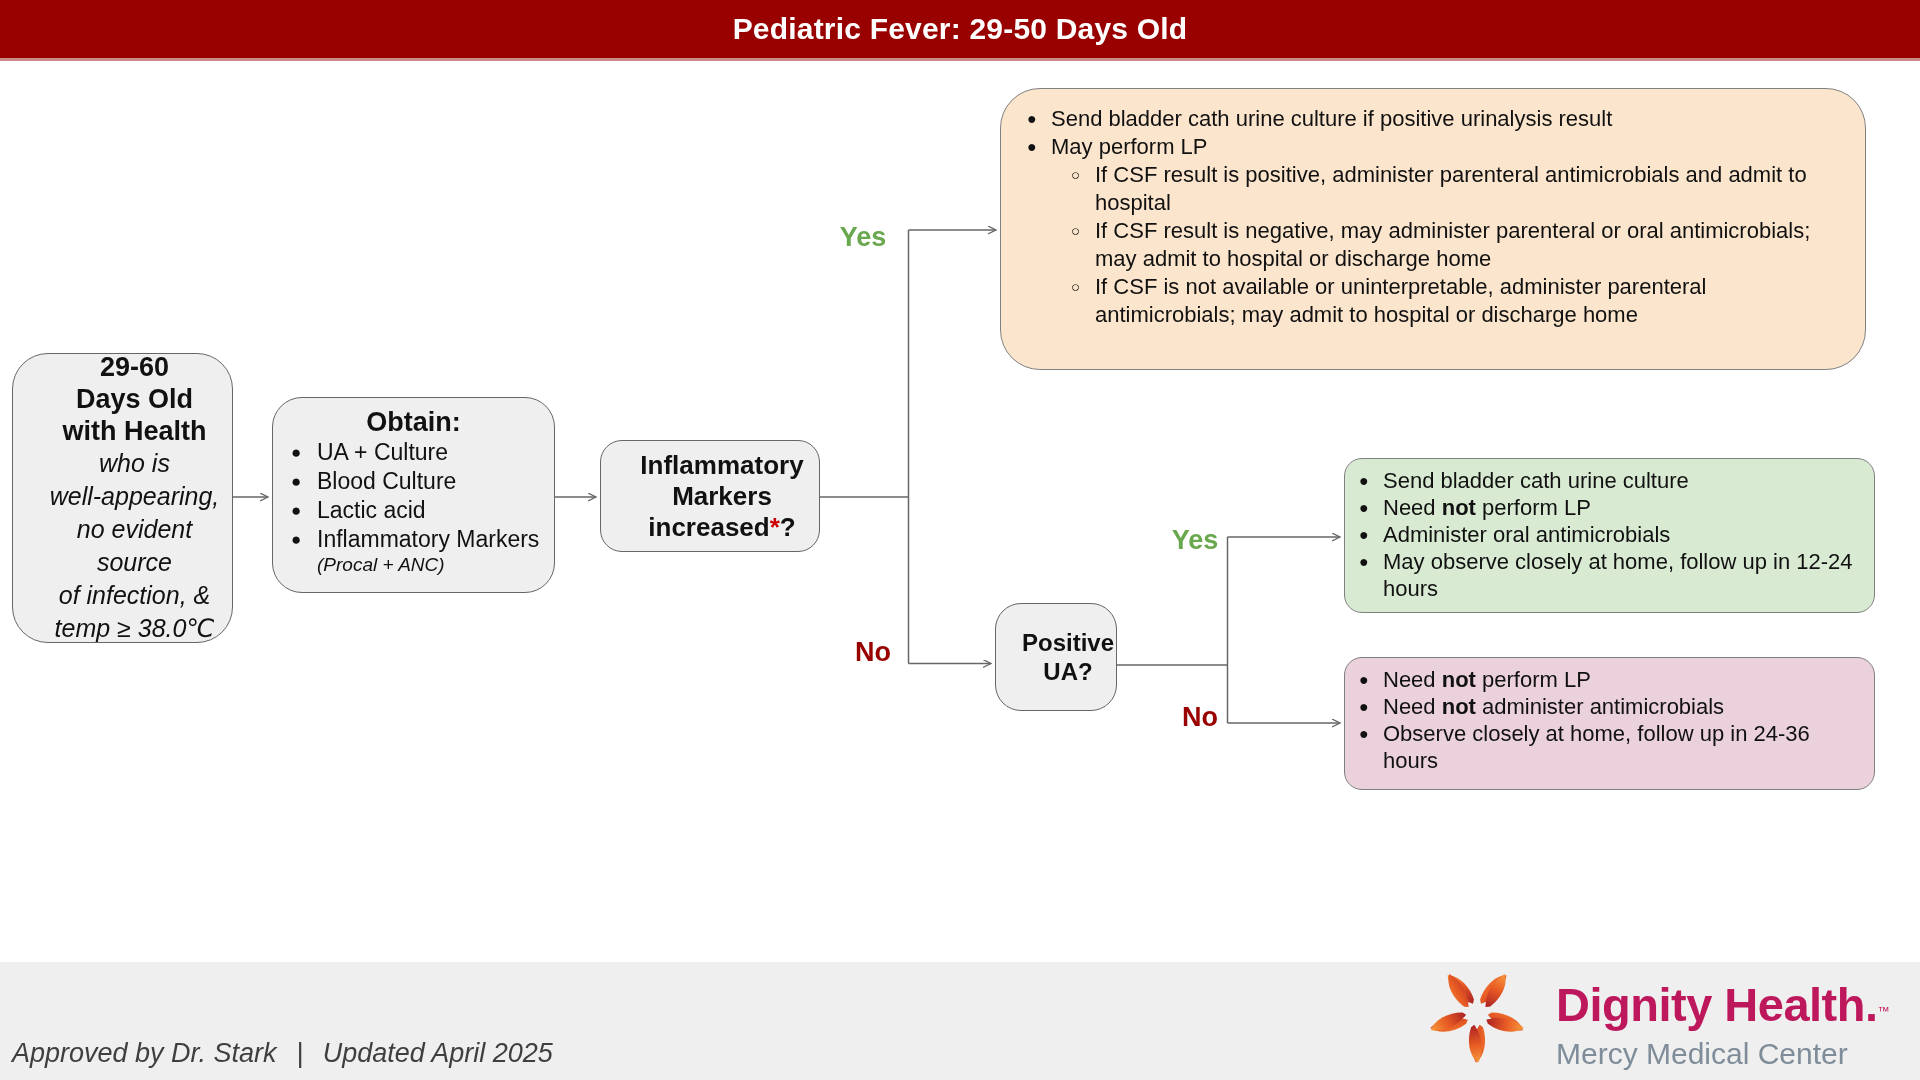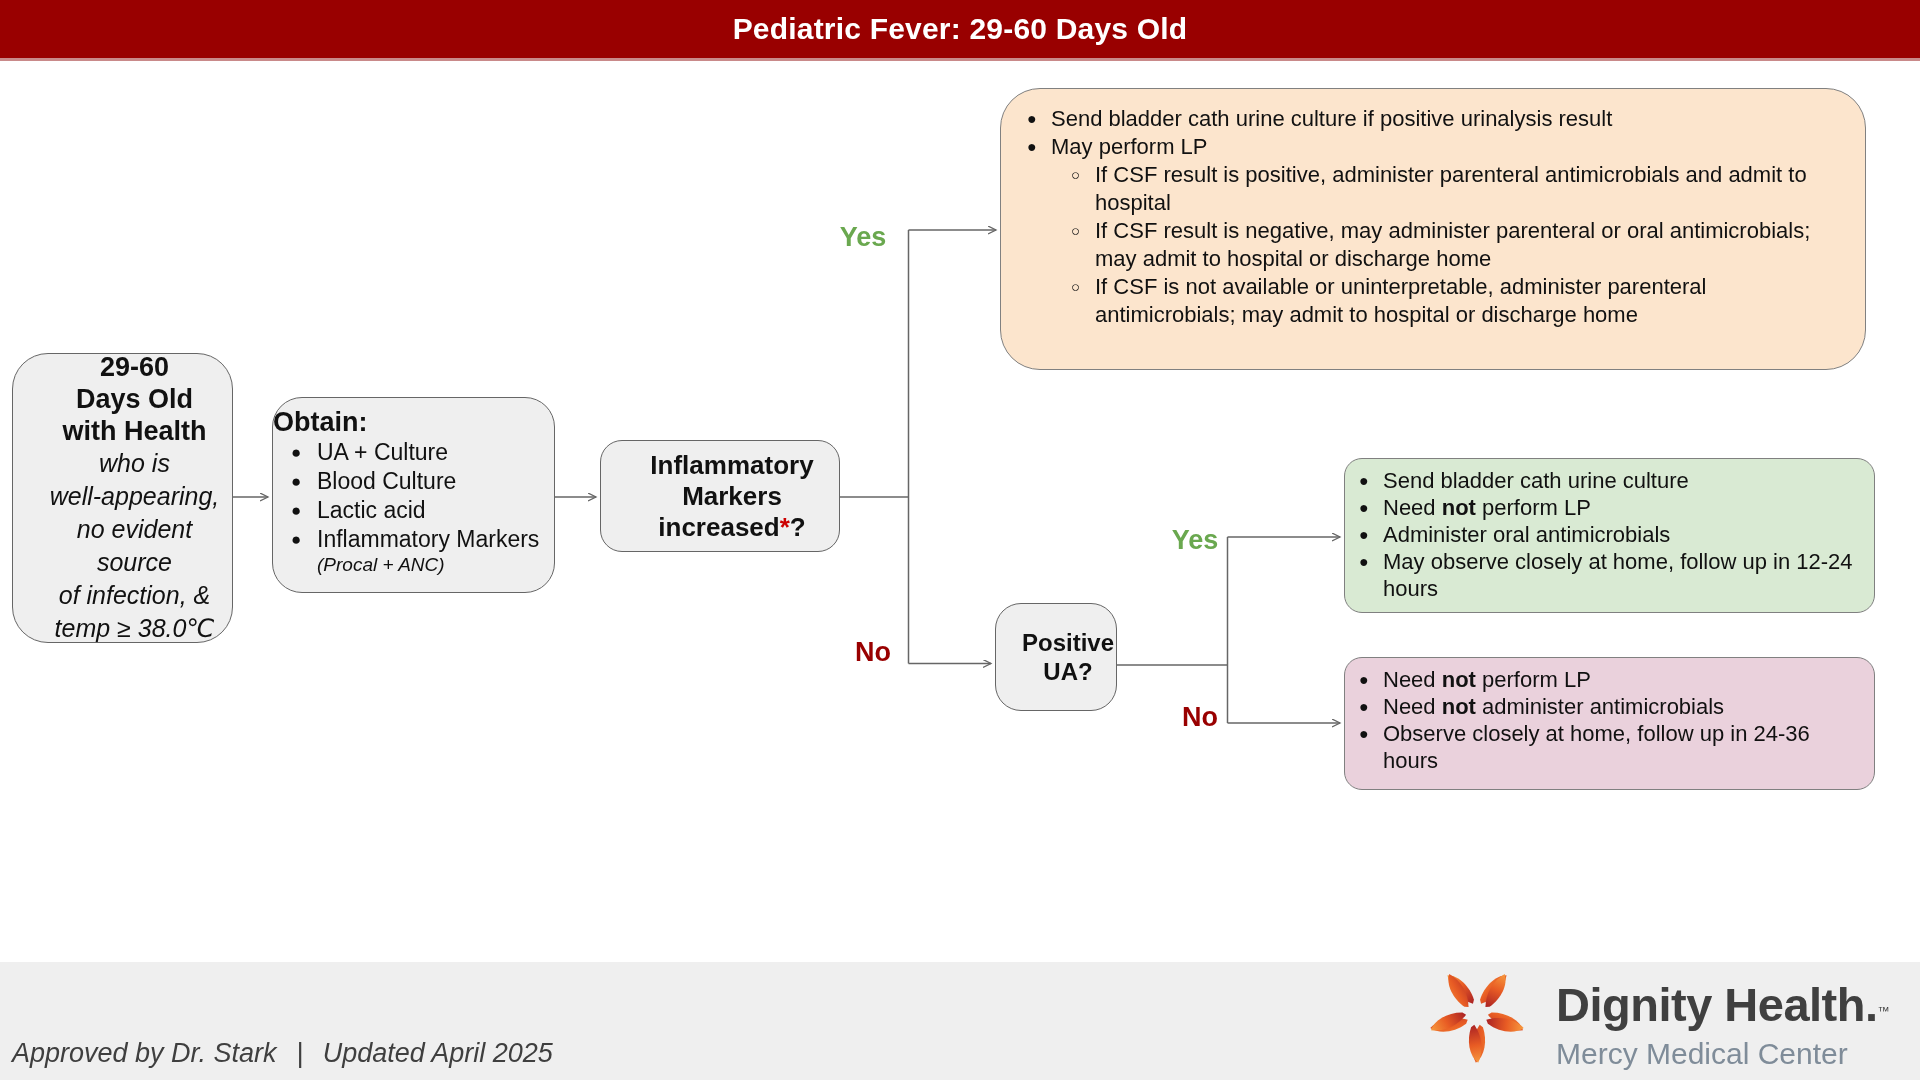--- a/index.html
+++ b/index.html
@@ -16,26 +16,26 @@
   .node{position:absolute;background:var(--node_fill,#efefef);border:1.5px solid #666;
         box-sizing:border-box;padding-left:24px;}
   .outcome{position:absolute;border:1.5px solid #808080;box-sizing:border-box;}
 
   .start{left:12px;top:353px;width:221px;height:290px;border-radius:36px;
          display:flex;flex-direction:column;align-items:center;justify-content:center;text-align:center;}
   .start .t{font-size:27px;font-weight:700;line-height:32px;}
   .start .s{font-size:25px;font-style:italic;line-height:33px;}
 
   .obtain{left:272px;top:397px;width:283px;height:196px;border-radius:30px;padding:8px 0 0 0;}
-  .obtain .ttl{text-align:left;font-size:27px;font-weight:700;line-height:32px;}
+  .obtain .ttl{text-align:center;font-size:27px;font-weight:700;line-height:32px;}
   .obtain .brow{display:flex;margin-left:18px;font-size:23px;line-height:29px;}
   .obtain .mk{width:26px;flex-shrink:0;font-size:17px;line-height:29px;}
   .obtain .note{margin-left:44px;font-size:19px;font-style:italic;line-height:22px;}
 
-  .dec1{left:600px;top:440px;width:240px;height:112px;border-radius:22px;
+  .dec1{left:600px;top:440px;width:220px;height:112px;border-radius:22px;
         display:flex;flex-direction:column;align-items:center;justify-content:center;text-align:center;}
   .dec1 .l{font-size:26px;font-weight:700;line-height:31px;}
   .dec1 .star{color:#cc0000;}
 
   .footnote{position:absolute;left:603px;top:580px;width:215px;height:168px;border-radius:26px;
             border:2px dotted #b04a4a;box-sizing:border-box;color:var(--footnote_red,#990000);
             font-style:italic;font-size:16.5px;line-height:19.5px;text-align:center;
             display:flex;align-items:center;justify-content:center;padding:4px 6px;}
   .footnote .bi{font-weight:700;}
 
@@ -61,31 +61,31 @@
   .no{color:var(--no_red,#990000);}
 
   
   #wires{position:absolute;left:0;top:0;width:1920px;height:1080px;pointer-events:none;}
 
   
   .footerbar{position:absolute;left:0;top:962px;width:1920px;height:118px;background:#efefef;}
   .approval{position:absolute;left:12px;top:1038px;font-size:27px;font-style:italic;color:#3f3f3f;}
   .logo{position:absolute;left:1426px;top:963px;display:flex;align-items:flex-start;}
   .logo .txt{margin-left:28px;margin-top:18px;}
-  .brand{font-size:47px;font-weight:700;color:#404040;line-height:48px;letter-spacing:-.5px;}
+  .brand{font-size:47px;font-weight:700;color:#be185d;line-height:48px;letter-spacing:-.5px;}
   .brand .tm{font-size:12px;font-weight:400;vertical-align:6px;}
   .subbrand{font-size:30px;color:#7f8c99;line-height:34px;margin-top:2px;}
 </style>
 </head>
 <body>
 
 <div id="canvas" style="--header_red: #990000; --yes_green: #6aa84f; --no_red: #990000; --footnote_red: #990000; --orange_fill: #fce5cd; --green_fill: #d9ead3; --pink_fill: #ead1dc; --node_fill: #efefef;">
 
   <div class="titlebar">
-    <h1>Pediatric Fever: 29-60 Days Old</h1>
+    <h1>Pediatric Fever: 29-50 Days Old</h1>
   </div>
 
   <svg id="wires" viewBox="0 0 1920 1080">
     <defs>
       <marker id="ah" markerWidth="12" markerHeight="12" refX="8" refY="4" orient="auto" markerUnits="userSpaceOnUse">
         <path d="M0,0 L8,4 L0,8" fill="none" stroke="#666" stroke-width="1.3"></path>
       </marker>
     </defs>
     <g stroke="#666" stroke-width="1.5" fill="none">
       <path d="M233,497 H268" marker-end="url(#ah)"></path>

